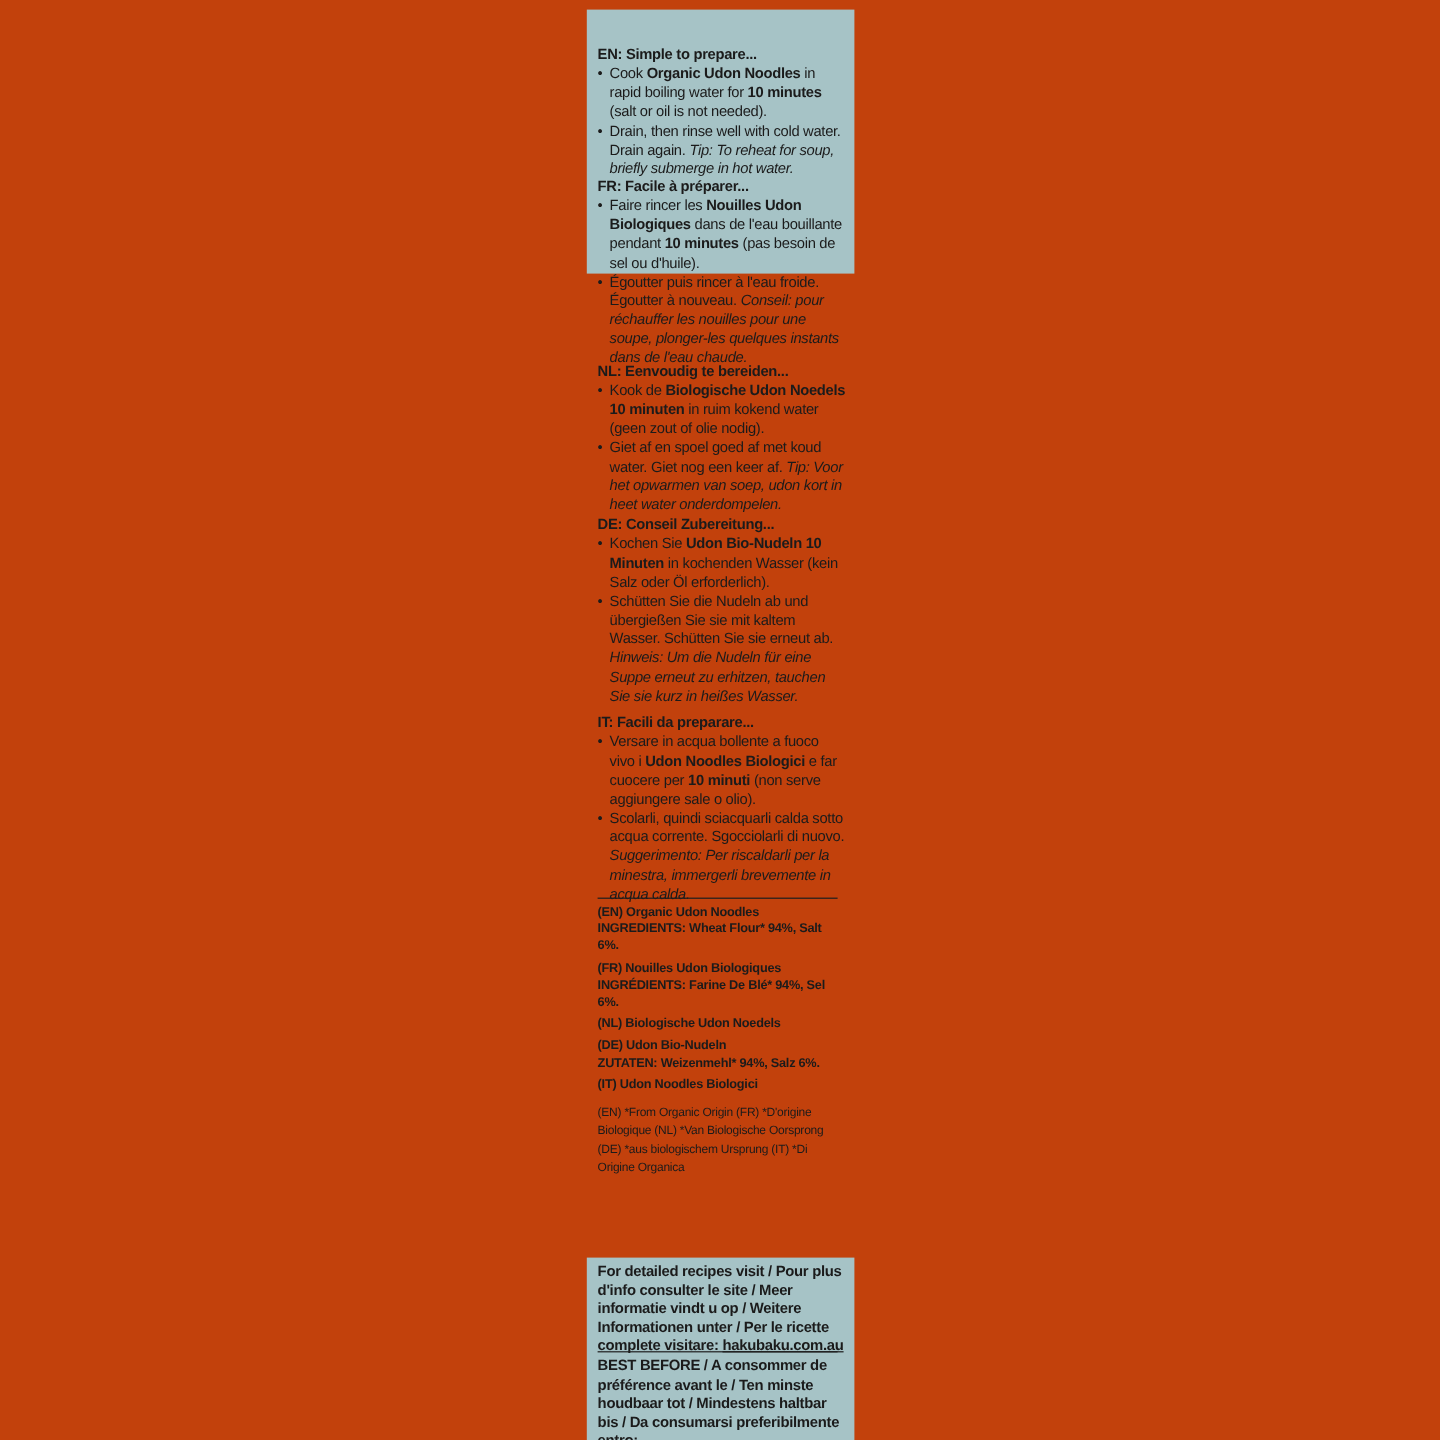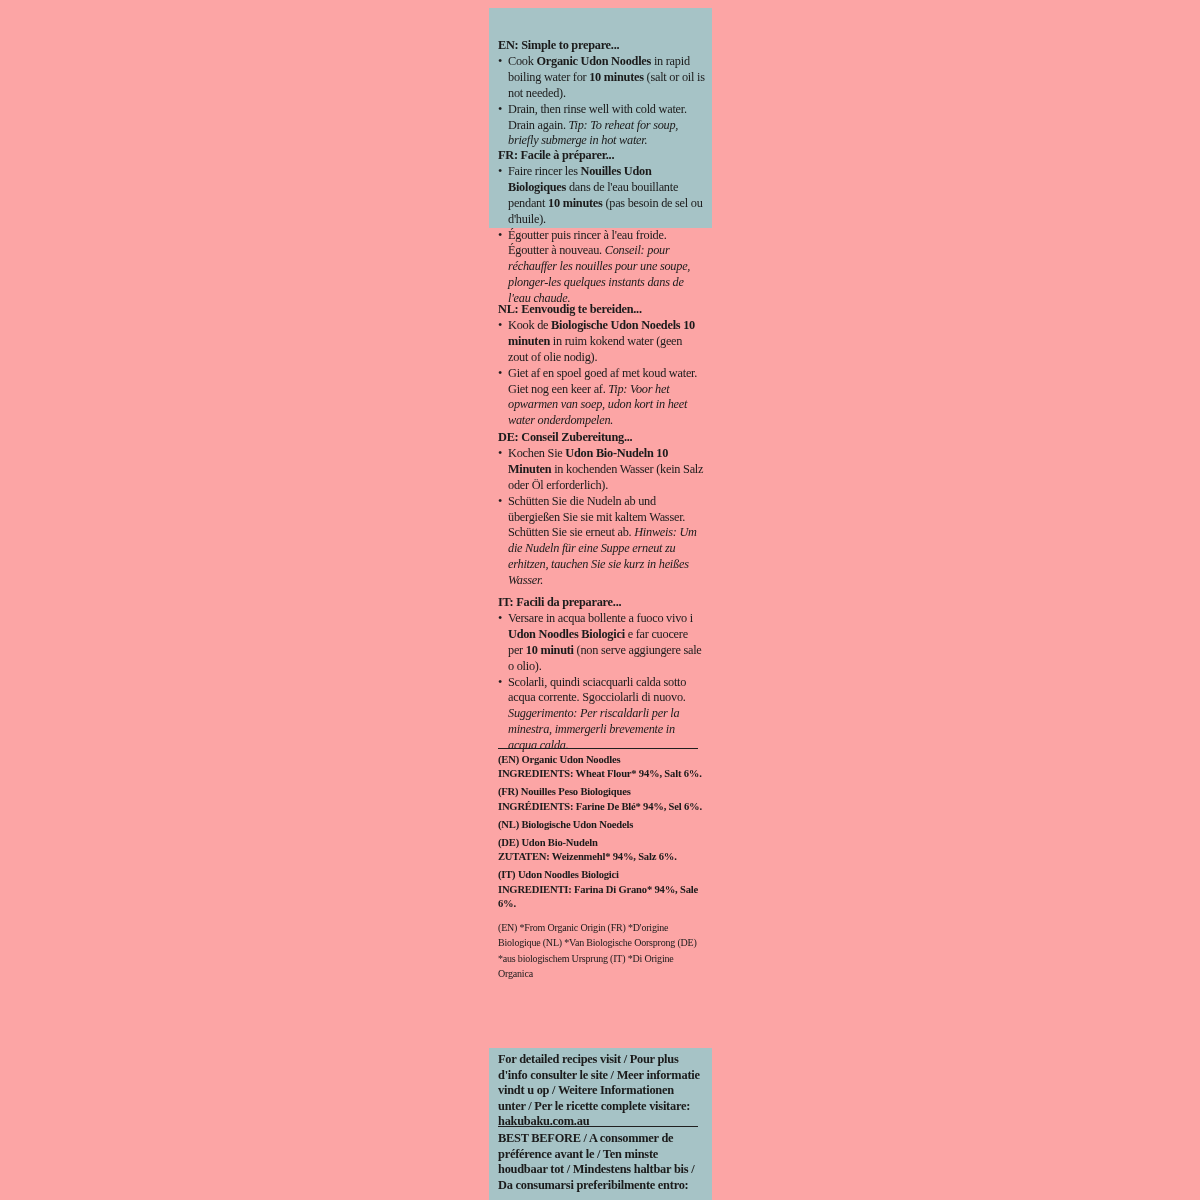--- a/index.html
+++ b/index.html
@@ -1,18 +1,18 @@
 <!DOCTYPE html>
 <html><head>
 <meta charset="utf-8">
 <style>
   html,body{margin:0;padding:0;background:#ffffff;}
   .canvas{
-    position:relative;width:1200px;height:1200px;background:#fca5a5;overflow:hidden;
-    font-family:Liberation Serif, serif;color:#1b1b1b;margin:0 auto;
+    position:relative;width:1200px;height:1200px;background:#c2410c;overflow:hidden;
+    font-family:Liberation Sans, sans-serif;color:#1b1b1b;margin:0 auto;
   }
   .panel{position:absolute;left:489px;width:223px;}
   .panel-top{top:8px;height:220px;}
   .panel-bottom{top:1048px;height:152px;}
   .label-col{position:absolute;left:489px;top:0;width:223px;height:1200px;}
 
   
   .section{position:absolute;left:9px;width:207px;font-size:12.3px;line-height:15.9px;letter-spacing:-0.25px;}
   .sec-0{top:38px}.sec-1{top:148px}.sec-2{top:302px}.sec-3{top:430px}.sec-4{top:595px}
   .sec-heading{font-weight:bold;}
@@ -108,33 +108,32 @@
       </div>
 
     <div class="ing-block">
       <hr class="rule">
       <div>
           <div class="ing-group">
             <div class="ing-line">(EN) Organic Udon Noodles</div>
             <div class="ing-line">INGREDIENTS: Wheat Flour* 94%, Salt 6%.</div>
           </div>
           <div class="ing-group">
-            <div class="ing-line">(FR) Nouilles Peso Biologiques</div>
+            <div class="ing-line">(FR) Nouilles Udon Biologiques</div>
             <div class="ing-line">INGRÉDIENTS: Farine De Blé* 94%, Sel 6%.</div>
           </div>
           <div class="ing-group">
             <div class="ing-line">(NL) Biologische Udon Noedels</div>
           </div>
           <div class="ing-group">
             <div class="ing-line">(DE) Udon Bio-Nudeln</div>
             <div class="ing-line">ZUTATEN: Weizenmehl* 94%, Salz 6%.</div>
           </div>
           <div class="ing-group">
             <div class="ing-line">(IT) Udon Noodles Biologici</div>
-            <div class="ing-line">INGREDIENTI: Farina Di Grano* 94%, Sale 6%.</div>
           </div>
         </div>
       <div class="origin-note">(EN) *From Organic Origin (FR) *D'origine Biologique (NL) *Van Biologische Oorsprong (DE) *aus biologischem Ursprung (IT) *Di Origine Organica</div>
     </div>
 
 
     <div class="recipes-block">
       <span>For detailed recipes visit / Pour plus d'info consulter le site / Meer informatie vindt u op / Weitere Informationen unter / Per le ricette complete visitare: </span><span class="url">hakubaku.com.au</span>
     </div>
 

